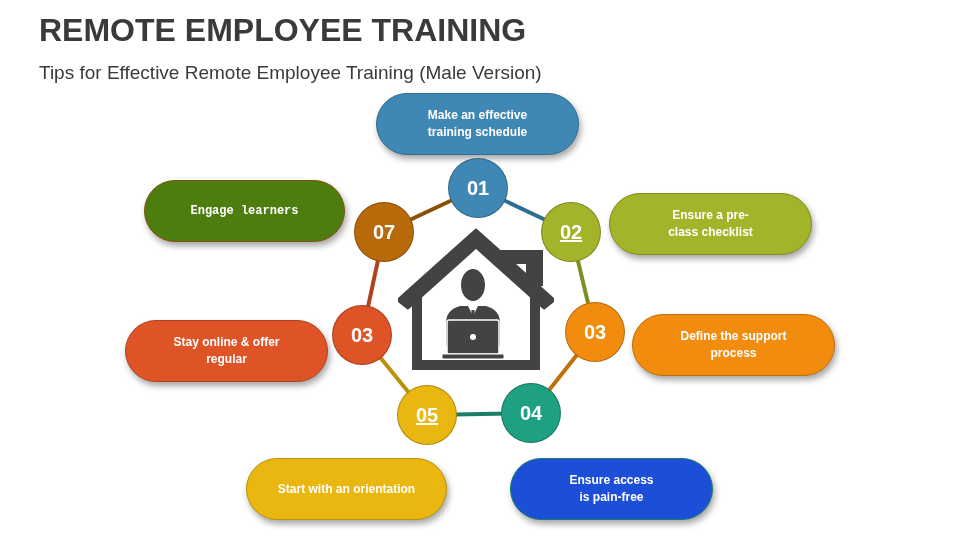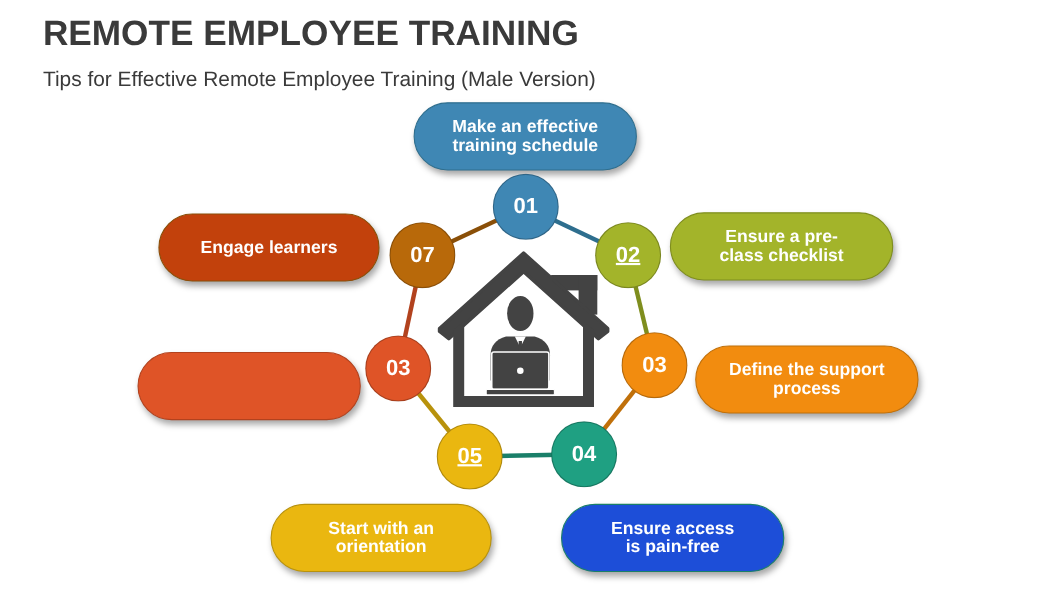--- a/index.html
+++ b/index.html
@@ -1,21 +1,21 @@
 <!DOCTYPE html>
 <html><head>
 <meta charset="utf-8">
 <style>
   html, body { margin:0; padding:0; }
   body { width:960px; height:540px; background:#ffffff; position:relative; overflow:hidden;
          font-family:"Liberation Sans", "DejaVu Sans", sans-serif; }
   .title { position:absolute; left:39px; top:12px; font-size:32px; font-weight:bold; color:#3a3a3a; letter-spacing:0px; }
   .subtitle { position:absolute; left:39px; top:62px; font-size:19px; color:#3a3a3a; }
   svg.links { position:absolute; left:0; top:0; }
-  .pill { position:absolute; height:62px; border-radius:31px; color:#fff; font-size:16px; font-weight:bold;
+  .pill { position:absolute; height:62px; border-radius:31px; color:#fff; font-size:12px; font-weight:bold;
           display:flex; align-items:center; justify-content:center; text-align:center; line-height:17px;
           box-shadow: 2px 4px 6px rgba(0,0,0,0.35); box-sizing:border-box; padding:0 28px; }
   .pill span { display:block; }
   .circle { position:absolute; width:60px; height:60px; border-radius:50%; color:#fff; font-weight:bold;
             font-size:20px; display:flex; align-items:center; justify-content:center; box-sizing:border-box;
             border:1.5px solid rgba(0,0,0,0.25); }
   .house { position:absolute; left:398px; top:228px; }
 </style>
 </head>
 <body>
@@ -98,26 +98,27 @@
   <div>
       <span>Start with an orientation</span>
     </div>
 </div>
 <div class="circle" style="left:397px; top:385px; background:#EAB710;text-decoration:underline;">
     <span>05</span>
   </div>
 
 <div class="pill" style="left:125px; top:320px; width:203px; background:#DF5427; border:1.5px solid #B2421E;">
   <div>
+      <span>Stay online &amp; offer regular</span>
     </div>
 </div>
 <div class="circle" style="left:332px; top:305px; background:#DF5427;">
     <span>03</span>
   </div>
 
-<div class="pill" style="left:144px; top:194px; width:201px; background:#c2410c; border:1.5px solid #8A4F08;">
+<div class="pill" style="left:144px; top:180px; width:201px; background:#4d7c0f; border:1.5px solid #8A4F08;font-family:Liberation Mono, monospace;">
   <div>
       <span>Engage learners</span>
     </div>
 </div>
 <div class="circle" style="left:354px; top:202px; background:#B8690A;">
     <span>07</span>
   </div>
 
 </body></html>

